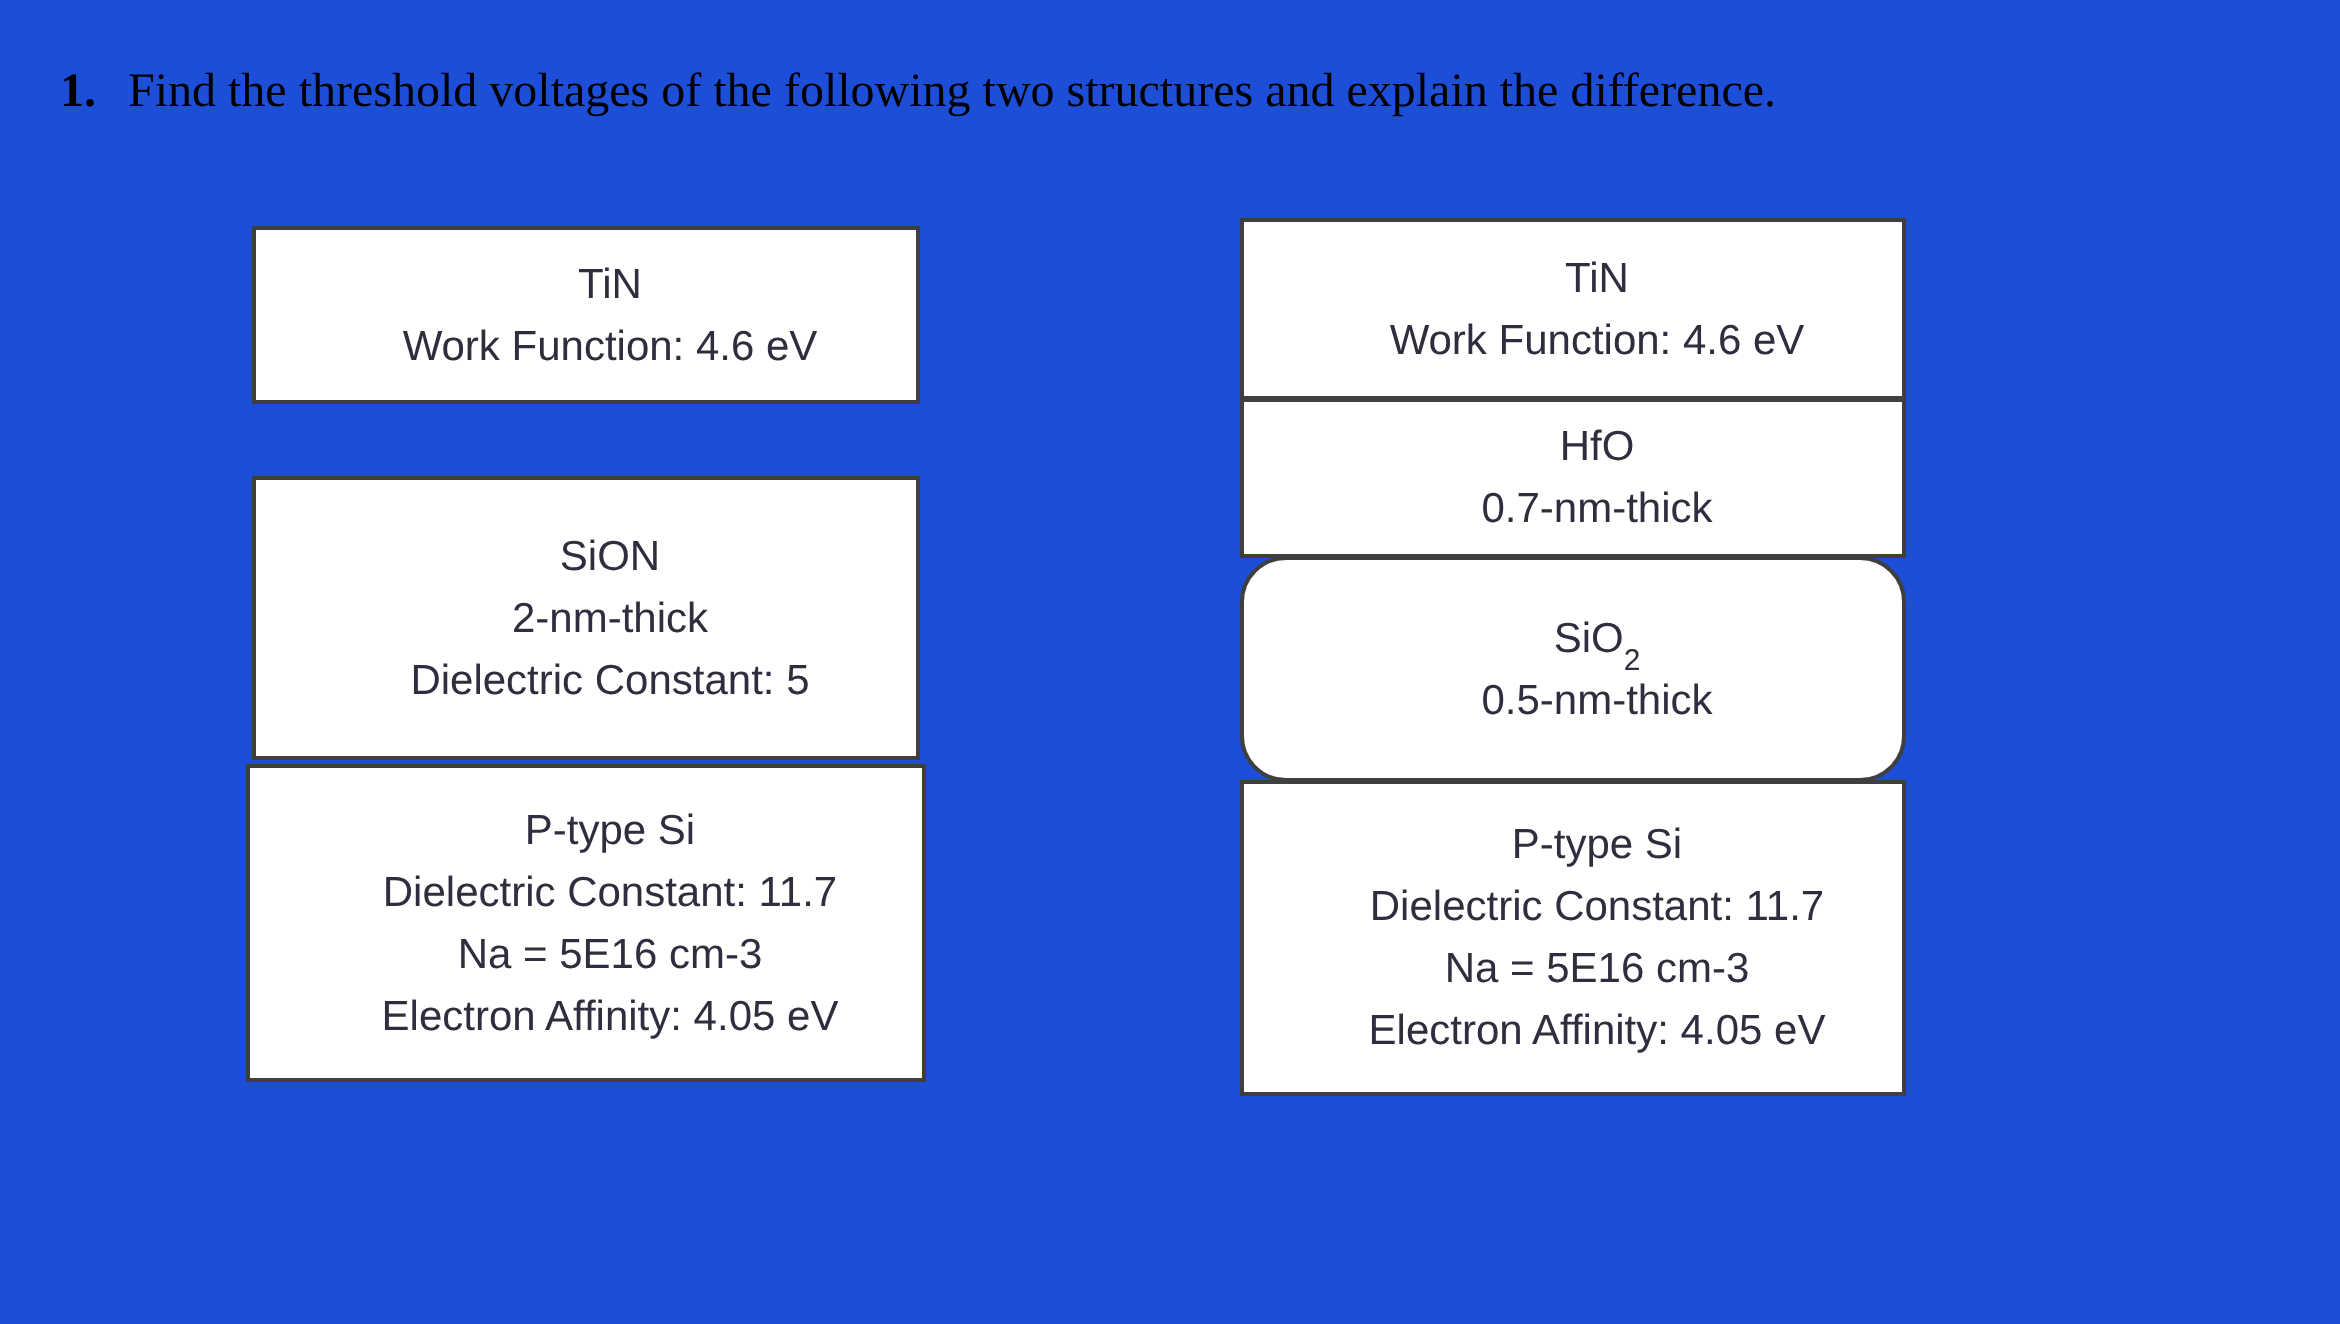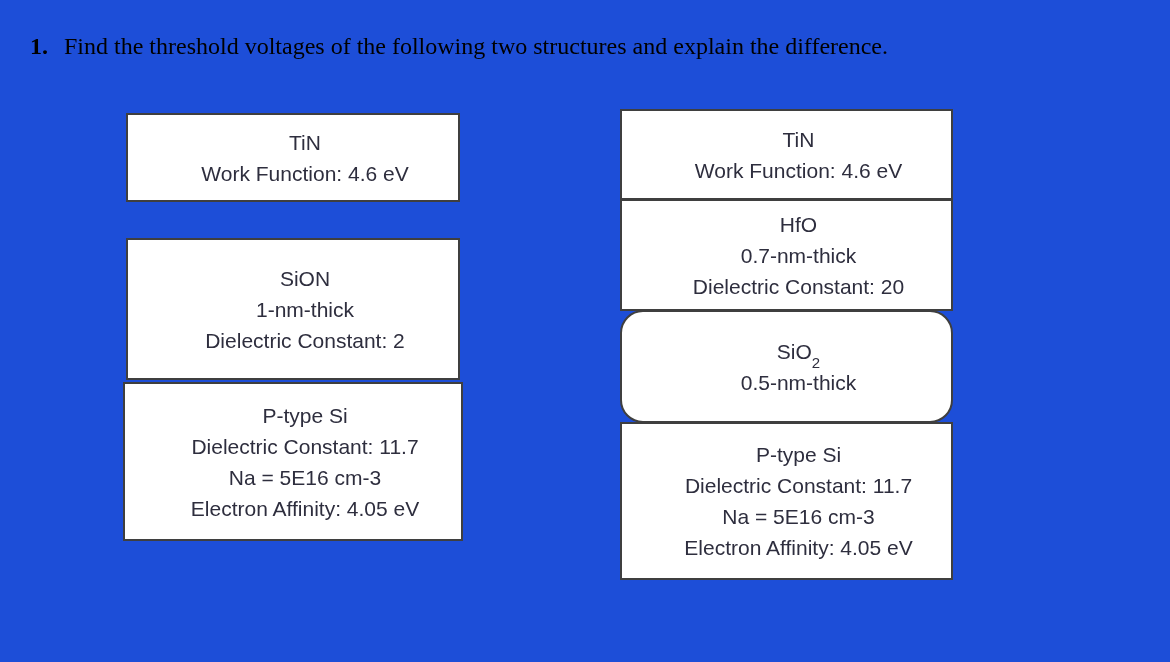--- a/index.html
+++ b/index.html
@@ -48,21 +48,21 @@
     color: #2e2e3e;
     padding-left: 24px;
   }
   .layer + .layer { margin-top: -1px; }
   
   #structure-left .layer-1 { height: 89px; }
   #structure-left .layer-2 { height: 142px; margin-top: 36px; }
   #structure-left .layer-3 { height: 159px; width: 340px; margin-left: -3px; margin-top: 2px; }
   
   #structure-right .layer-1 { height: 91px; }
-  #structure-right .layer-2 { height: 112px; }
+  #structure-right .layer-2 { height: 80px; }
   #structure-right .layer-3 { height: 113px; border-radius: 23px; }
   #structure-right .layer-4 { height: 158px; }
   .layer-line { white-space: nowrap; }
   sub.chem-sub {
     font-size: 15px;
     line-height: 0;
     position: relative;
     bottom: -4px;
   }
 </style>
@@ -75,40 +75,39 @@
     <span class="qnum">1.</span><span>Find the threshold voltages of the following two structures and explain the difference.</span>
   </div>
 
   <div id="structure-left" class="structure">
     <div class="layer layer-1">
       <div class="layer-line">TiN</div>
       <div class="layer-line">Work Function: 4.6 eV</div>
     </div>
     <div class="layer layer-2">
       <div class="layer-line">SiON</div>
-      <div class="layer-line">1-nm-thick</div>
-      <div class="layer-line">Dielectric Constant: 2</div>
+      <div class="layer-line">2-nm-thick</div>
+      <div class="layer-line">Dielectric Constant: 5</div>
     </div>
     <div class="layer layer-3">
       <div class="layer-line">P-type Si</div>
       <div class="layer-line">Dielectric Constant: 11.7</div>
       <div class="layer-line">Na = 5E16 cm-3</div>
       <div class="layer-line">Electron Affinity: 4.05 eV</div>
     </div>
   </div>
 
   <div id="structure-right" class="structure">
     <div class="layer layer-1">
       <div class="layer-line">TiN</div>
       <div class="layer-line">Work Function: 4.6 eV</div>
     </div>
     <div class="layer layer-2">
       <div class="layer-line">HfO</div>
       <div class="layer-line">0.7-nm-thick</div>
-      <div class="layer-line">Dielectric Constant: 20</div>
     </div>
     <div class="layer layer-3">
       <div class="layer-line"><span>SiO</span><sub class="chem-sub">2</sub></div>
       <div class="layer-line">0.5-nm-thick</div>
     </div>
     <div class="layer layer-4">
       <div class="layer-line">P-type Si</div>
       <div class="layer-line">Dielectric Constant: 11.7</div>
       <div class="layer-line">Na = 5E16 cm-3</div>
       <div class="layer-line">Electron Affinity: 4.05 eV</div>

